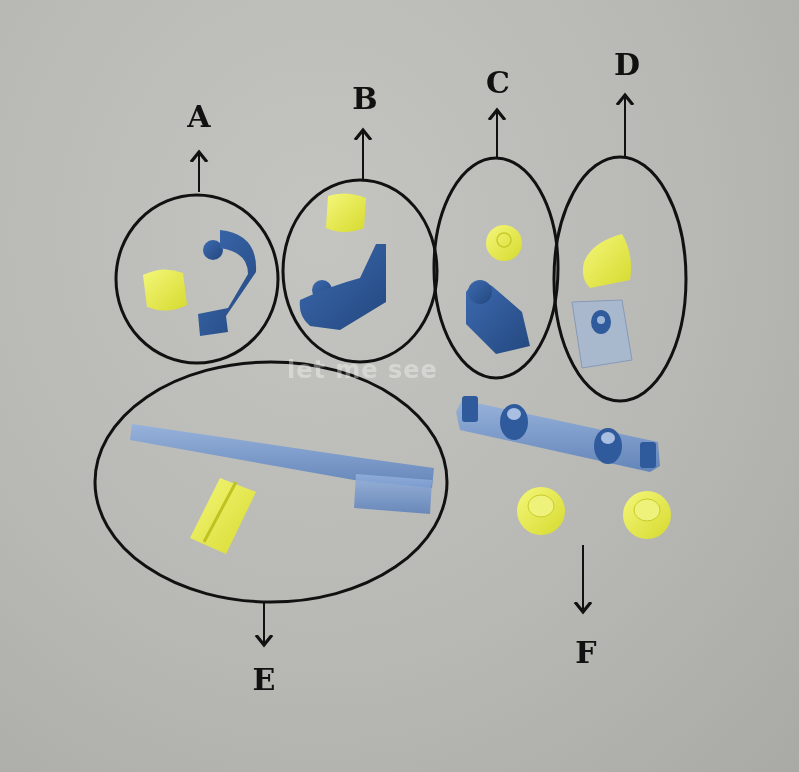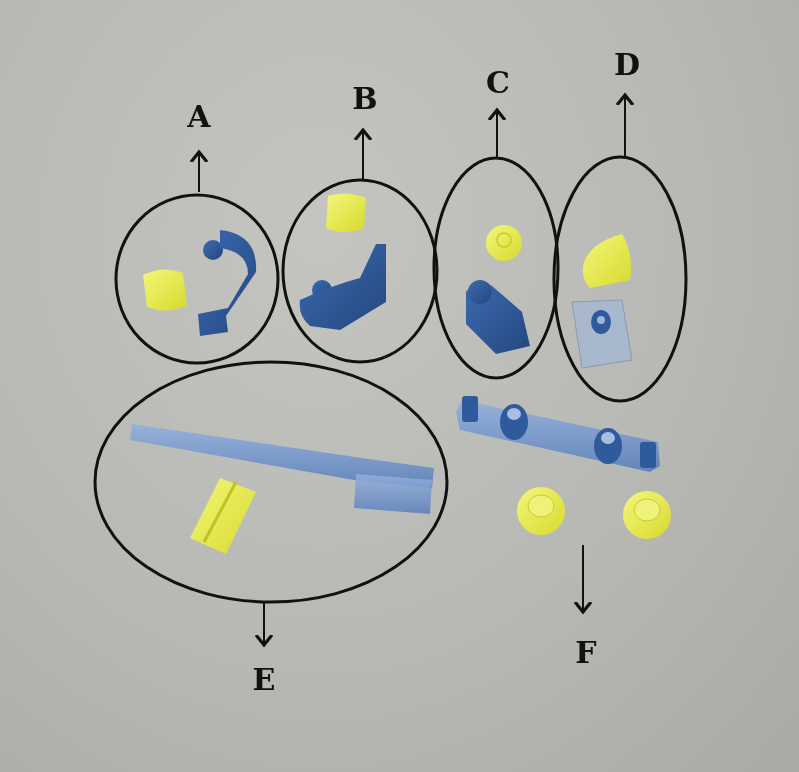--- a/index.html
+++ b/index.html
@@ -104,13 +104,14 @@
     </g>
   </svg>
 
   <span class="label" style="left:199px; top:102px;">A</span>
   <span class="label" style="left:365px; top:84px;">B</span>
   <span class="label" style="left:498px; top:68px;">C</span>
   <span class="label" style="left:627px; top:50px;">D</span>
   <span class="label" style="left:264px; top:665px;">E</span>
   <span class="label" style="left:586px; top:638px;">F</span>
 
+  <span class="watermark">let me see</span>
 </div>
 
 </body></html>

